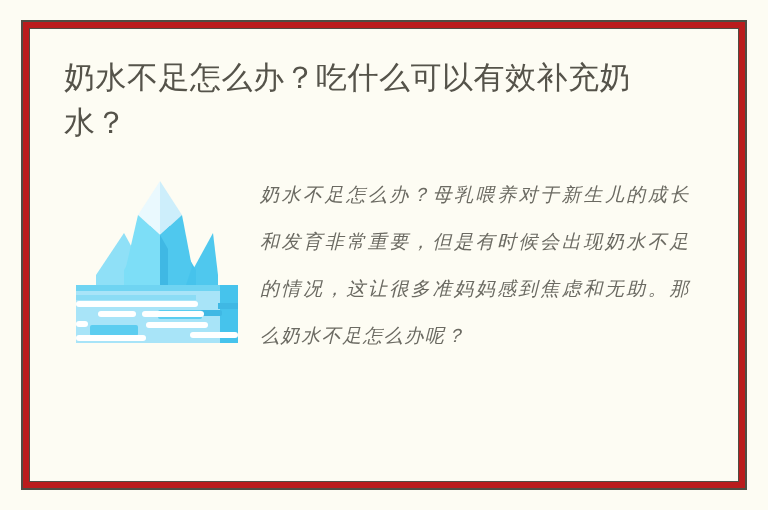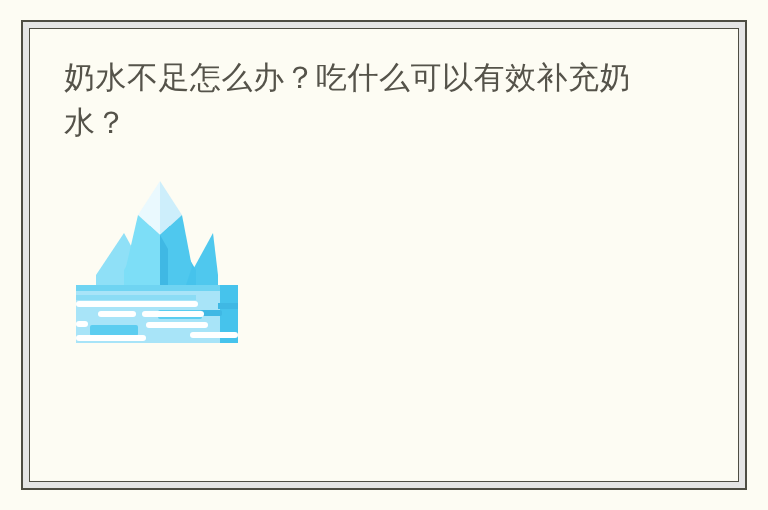--- a/index.html
+++ b/index.html
@@ -16,21 +16,21 @@
 
   
   .card-frame {
     position: absolute;
     left: 21px;
     top: 20px;
     width: 726px;
     height: 470px;
     box-sizing: border-box;
     border: 2px solid #4e4d43;
-    background: #e5e5e5;
+    background: #b91c1c;
   }
   .card-inner {
     position: absolute;
     left: 6px;
     top: 6px;
     right: 6px;
     bottom: 6px;
     box-sizing: border-box;
     border: 1px solid #4e4d43;
     background: #fdfcf3;
@@ -134,17 +134,18 @@
             <rect x="4" y="126" width="122" height="6" rx="3" fill="#ffffff"></rect>
             <rect x="26" y="136" width="38" height="6" rx="3" fill="#ffffff"></rect>
             <rect x="70" y="136" width="62" height="6" rx="3" fill="#ffffff"></rect>
             <rect x="74" y="147" width="62" height="6" rx="3" fill="#ffffff"></rect>
             <rect x="118" y="157" width="48" height="6" rx="3" fill="#ffffff"></rect>
             <rect x="4" y="160" width="70" height="6" rx="3" fill="#ffffff"></rect>
             <rect x="4" y="146" width="12" height="6" rx="3" fill="#ffffff"></rect>
           </svg>
         </div>
 
+        <p class="article-text">奶水不足怎么办？母乳喂养对于新生儿的成长和发育非常重要，但是有时候会出现奶水不足的情况，这让很多准妈妈感到焦虑和无助。那么奶水不足怎么办呢？</p>
 
       </div>
     </div>
   </div>
 </div>
 
 </body></html>

